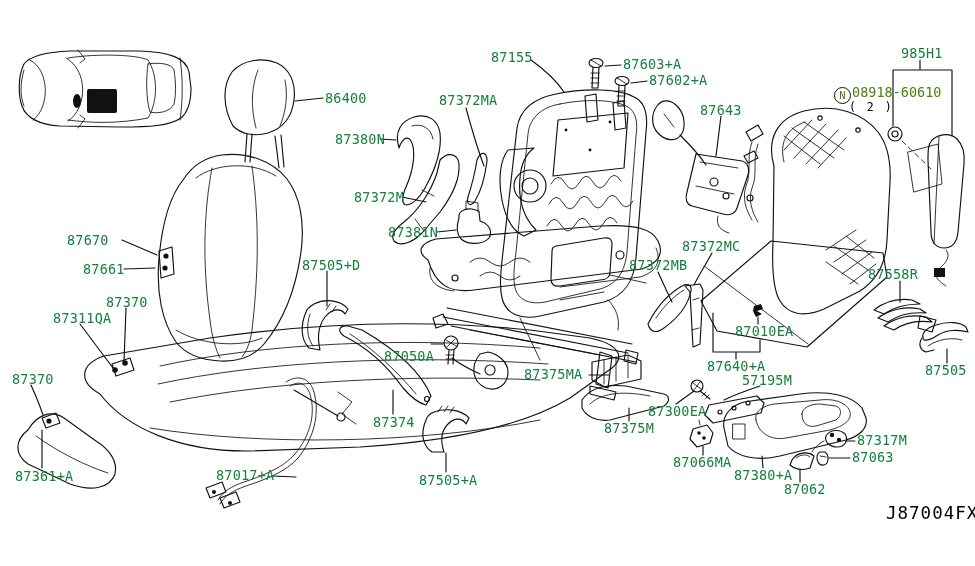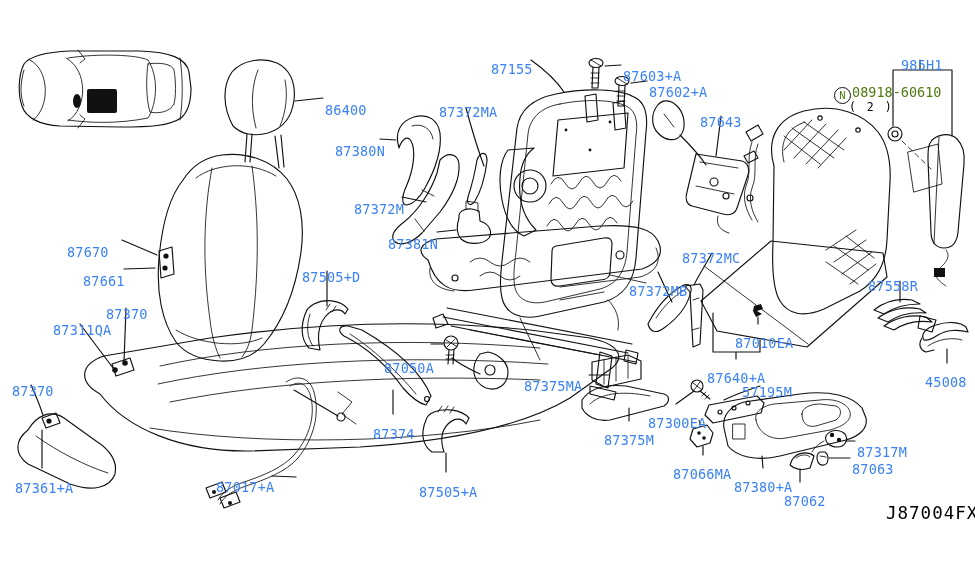--- a/index.html
+++ b/index.html
@@ -4,22 +4,22 @@
 <style>
   html,body{margin:0;padding:0;background:#fff;}
   .stage{position:relative;width:975px;height:566px;background:#fff;overflow:hidden;
          font-family:"DejaVu Sans Mono","Liberation Mono",monospace;}
   .stage svg{position:absolute;left:0;top:0;}
   svg path,svg line,svg circle,svg rect,svg ellipse,svg polyline{
      stroke:#111;fill:none;stroke-width:1.15;stroke-linecap:round;stroke-linejoin:round;}
   svg .fill{fill:#111;stroke:none;}
   svg .thin{stroke-width:0.85;}
   svg .dash{stroke-dasharray:5 4;}
-  .lbl{position:absolute;font-size:13.5px;line-height:13px;color:#3b82f6;white-space:nowrap;
-       letter-spacing:0.2px;margin-top:12px;}
+  .lbl{position:absolute;font-size:13.5px;line-height:13px;color:#15803d;white-space:nowrap;
+       letter-spacing:0.2px;}
   .note{position:absolute;left:834px;top:84px;font-size:13.5px;color:#4d7c0f;white-space:nowrap;}
   .note .circ{display:inline-block;width:15px;height:15px;border:1.3px solid #111;border-radius:50%;
        font-size:10.5px;line-height:15px;text-align:center;vertical-align:-2px;margin-right:1px;}
   .qty{position:absolute;left:849px;top:100px;font-size:11.5px;color:#000;letter-spacing:2px;}
   .code{position:absolute;left:886px;top:503px;font-size:17.5px;color:#000;letter-spacing:1px;}
 </style>
 </head>
 <body>
 
 <div class="stage">
@@ -329,31 +329,31 @@
   <div class="lbl" style="left:106px;top:296px">87370</div>
   <div class="lbl" style="left:53px;top:312px">87311QA</div>
   <div class="lbl" style="left:12px;top:373px">87370</div>
   <div class="lbl" style="left:15px;top:470px">87361+A</div>
   <div class="lbl" style="left:216px;top:469px">87017+A</div>
   <div class="lbl" style="left:384px;top:350px">87050A</div>
   <div class="lbl" style="left:373px;top:416px">87374</div>
   <div class="lbl" style="left:419px;top:474px">87505+A</div>
   <div class="lbl" style="left:524px;top:368px">87375MA</div>
   <div class="lbl" style="left:682px;top:240px">87372MC</div>
-  <div class="lbl" style="left:629px;top:273px">87372MB</div>
+  <div class="lbl" style="left:629px;top:259px">87372MB</div>
   <div class="lbl" style="left:735px;top:325px">87010EA</div>
   <div class="lbl" style="left:707px;top:360px">87640+A</div>
   <div class="lbl" style="left:742px;top:374px">57195M</div>
   <div class="lbl" style="left:648px;top:405px">87300EA</div>
   <div class="lbl" style="left:604px;top:422px">87375M</div>
   <div class="lbl" style="left:673px;top:456px">87066MA</div>
   <div class="lbl" style="left:734px;top:469px">87380+A</div>
   <div class="lbl" style="left:784px;top:483px">87062</div>
   <div class="lbl" style="left:857px;top:434px">87317M</div>
   <div class="lbl" style="left:852px;top:451px">87063</div>
   <div class="lbl" style="left:868px;top:268px">87558R</div>
-  <div class="lbl" style="left:925px;top:364px">45008</div>
+  <div class="lbl" style="left:925px;top:364px">87505</div>
 
   <div class="note"><span class="circ">N</span><span>08918-60610</span></div>
   <div class="qty">( 2 )</div>
 
   <div class="code">J87004FX</div>
 </div>
 
 </body></html>

